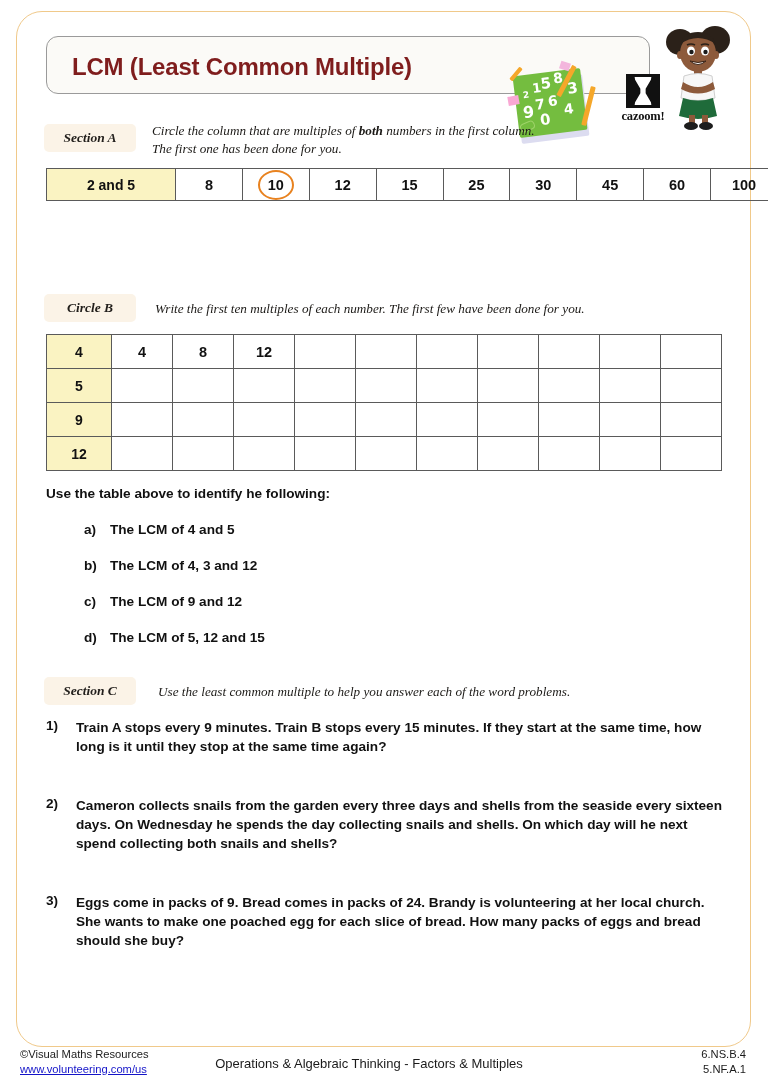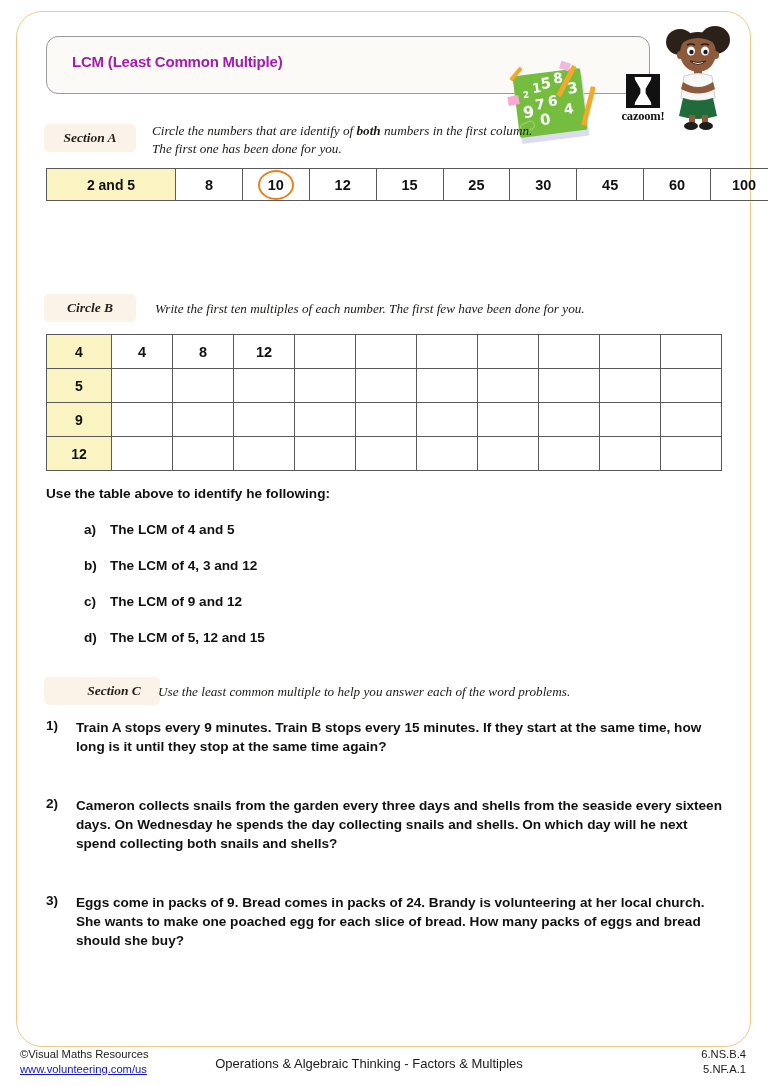--- a/index.html
+++ b/index.html
@@ -26,21 +26,21 @@
     position:absolute;left:46px;top:36px;width:604px;height:58px;
   }
   .title-box{
     position:absolute;left:0;top:0;width:604px;height:58px;
     border:1.3px solid #9a9a9a;border-radius:12px;
     background:#fbfaf7;
     box-sizing:border-box;
   }
   .title-text{
     position:absolute;left:26px;top:17px;
-    font-size:15px;font-weight:bold;color:#a21caf;
+    font-size:24px;font-weight:bold;color:#7f1d1d;
     letter-spacing:-0.2px;
     white-space:nowrap;
   }
   
   .notepad{
     position:absolute;left:462px;top:26px;width:96px;height:80px;
   }
   .notepad .shadow{
     position:absolute;left:10px;top:16px;width:68px;height:62px;
     background:#dcdcf0;transform:rotate(-7deg);border-radius:2px;
@@ -240,21 +240,21 @@
     <rect x="40" y="95" width="6" height="10" fill="#8d5a3b"></rect>
 
     <ellipse cx="29" cy="106" rx="7" ry="4" fill="#1d1d1d"></ellipse>
     <ellipse cx="44" cy="106" rx="7" ry="4" fill="#1d1d1d"></ellipse>
   </svg>
 </div>
 
 <div class="sec-badge" style="left:44px;top:124px;width:92px;height:28px;">Section A</div>
 
 <div class="sec-instr" style="left:152px;top:122px;width:560px;">
-  <span><span>Circle the numbers that are identify of </span><b>both</b><span> numbers in the first column.</span></span><br>
+  <span><span>Circle the column that are multiples of </span><b>both</b><span> numbers in the first column.</span></span><br>
   <span>The first one has been done for you.</span>
 </div>
 
 <table class="grid" id="tableA" style="left:46px;top:168px;width:732px;">
   <tbody>
       <tr>
         <td class="lab" style="width: 128px; height: 31px;">2 and 5</td>
         <td style="height: 31px;">8</td>
         <td class="circle-cell" style="height: 31px;"><span class="circle-mark"></span><span>10</span></td>
         <td style="height: 31px;">12</td>
@@ -343,21 +343,21 @@
     <div class="sub-item">
       <span class="mk">c)</span>
       <span class="tx">The LCM of 9 and 12</span>
     </div>
     <div class="sub-item">
       <span class="mk">d)</span>
       <span class="tx">The LCM of 5, 12 and 15</span>
     </div>
   </div>
 
-<div class="sec-badge" style="left:44px;top:677px;width:92px;height:28px;padding-left:24px;">Section C</div>
+<div class="sec-badge" style="left:44px;top:677px;width:92px;height:28px;">Section C</div>
 
 <div class="sec-instr" style="left:158px;top:683px;width:560px;">Use the least common multiple to help you answer each of the word problems.</div>
 
 <div class="word-list" id="wordList">
     <div class="wq">
       <span class="num">1)</span>
       <div class="txt">Train A stops every 9 minutes. Train B stops every 15 minutes. If they start at the same time, how long is it until they stop at the same time again?</div>
     </div>
     <div class="wq">
       <span class="num">2)</span>

